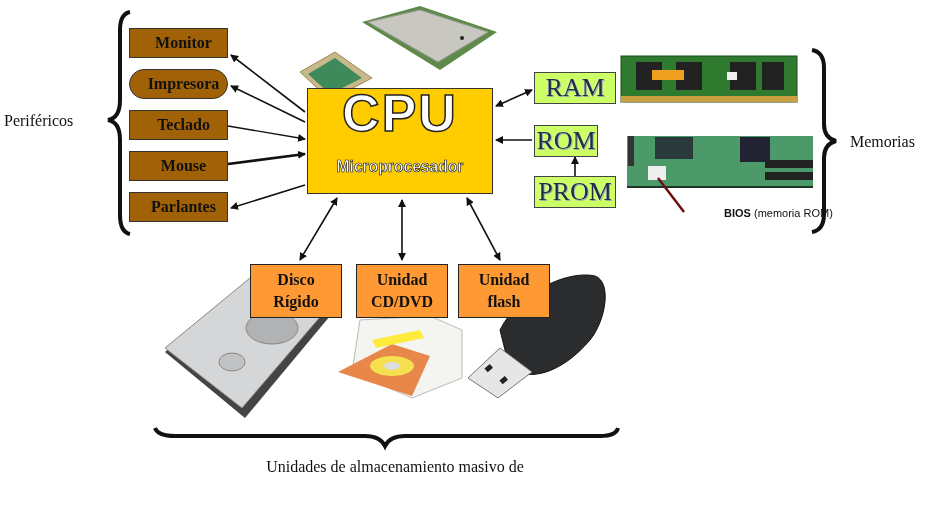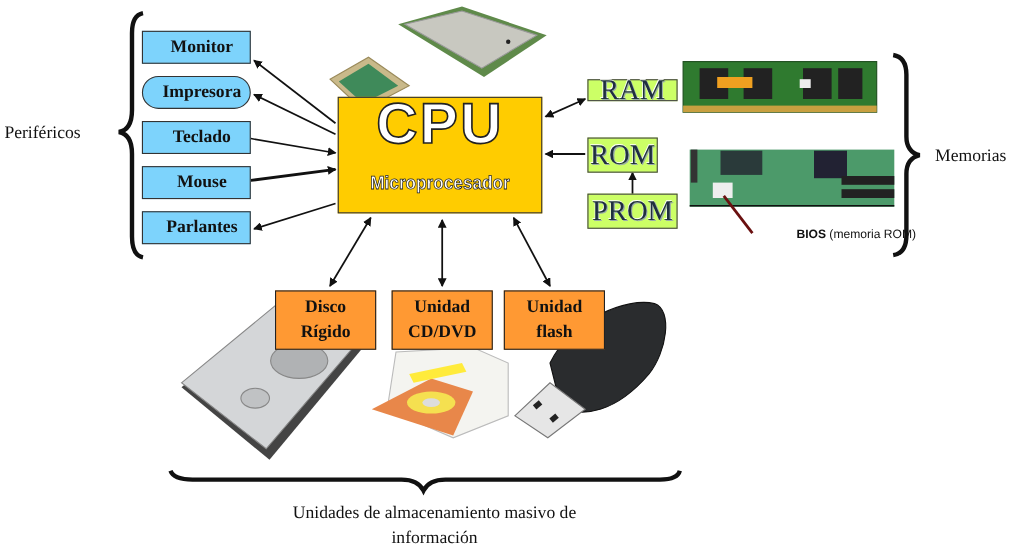--- a/index.html
+++ b/index.html
@@ -1,18 +1,18 @@
 <!DOCTYPE html>
 <html><head>
 <meta charset="utf-8">
 <style>
   html, body { margin:0; padding:0; background:#ffffff; }
   body { width:941px; height:509px; position:relative; overflow:hidden; font-family:"Liberation Serif", serif; }
   svg.layer { position:absolute; left:0; top:0; }
-  .pbox { position:absolute; background:#7dd3fc; border:1px solid #333; box-sizing:border-box;
+  .pbox { position:absolute; background:#a16207; border:1px solid #333; box-sizing:border-box;
           font-family:"Liberation Serif", serif; font-weight:bold; font-size:16px; color:#111;
           display:flex; align-items:center; justify-content:center;padding-left:10px; }
   .mbox { position:absolute; background:#ccff66; border:1px solid #444; box-sizing:border-box;
           font-family:"Liberation Serif", serif; font-size:26px; color:#1f2f3f;
           text-shadow:1px 1px 0 #9aa, -0.5px -0.5px 0 #fff;
           display:flex; align-items:center; justify-content:center; }
   .sbox { position:absolute; background:#ff9933; border:1px solid #222; box-sizing:border-box;
           font-family:"Liberation Serif", serif; font-weight:bold; font-size:16px; line-height:22px; color:#111;
           display:flex; flex-direction:column; align-items:center; justify-content:center; text-align:center; }
   .cpu { position:absolute; left:307px; top:88px; width:186px; height:106px; background:#ffcc00;
@@ -133,21 +133,21 @@
   <div class="pbox" style="left:129px; top:151px; width:99px; height:30px;">Mouse</div>
   <div class="pbox" style="left:129px; top:192px; width:99px; height:30px;">Parlantes</div>
 </div>
 
 <div class="cpu">
   <div class="cpu-title">CPU</div>
   <div class="cpu-sub">Microprocesador</div>
 </div>
 
 <div>
-  <div class="mbox" style="left:534px; top:72px; width:82px; height:20px;">RAM</div>
+  <div class="mbox" style="left:534px; top:72px; width:82px; height:32px;">RAM</div>
   <div class="mbox" style="left:534px; top:125px; width:64px; height:32px;">ROM</div>
   <div class="mbox" style="left:534px; top:176px; width:82px; height:32px;">PROM</div>
   <div class="bios">
     <b>BIOS</b>
     <span>(memoria ROM)</span>
   </div>
   <div class="label" style="left:850px; top:133px;">Memorias</div>
 </div>
 
 <div>
@@ -158,15 +158,14 @@
   <div class="sbox" style="left:356px; top:264px; width:92px; height:54px;">
     <span>Unidad</span>
     <span>CD/DVD</span>
   </div>
   <div class="sbox" style="left:458px; top:264px; width:92px; height:54px;">
     <span>Unidad</span>
     <span>flash</span>
   </div>
   <div class="storage-label">
     <div>Unidades de almacenamiento masivo de</div>
-    <div>información</div>
   </div>
 </div>
 
 </body></html>

